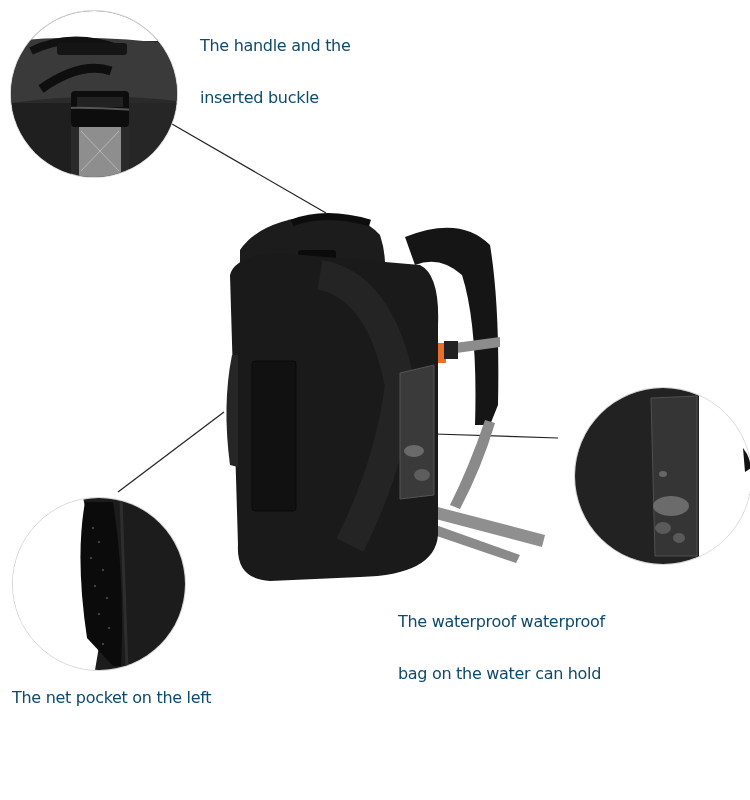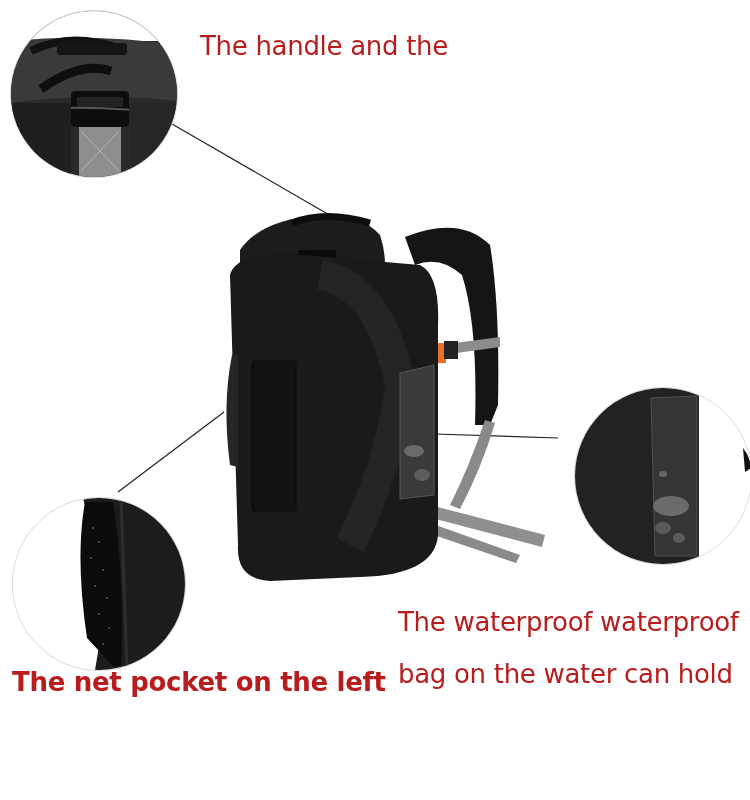--- a/index.html
+++ b/index.html
@@ -1,18 +1,18 @@
 <!DOCTYPE html>
 <html><head>
 <meta charset="utf-8">
 <style>
   html, body { margin:0; padding:0; background:#ffffff; }
   body { width:750px; height:800px; position:relative; overflow:hidden; font-family:"DejaVu Sans", sans-serif; }
   .abs { position:absolute; }
-  .label { position:absolute; color:#b91c1c; font-size:26px; line-height:52px; font-family:"DejaVu Sans", sans-serif; letter-spacing:-0.3px; }
+  .label { position:absolute; color:#0c4a6e; font-size:16px; line-height:52px; font-family:"DejaVu Sans", sans-serif; letter-spacing:-0.3px; }
   .circle { position:absolute; border-radius:50%; overflow:hidden; border:1px solid #d6d6d6; background:#fff; }
   svg { display:block; }
 </style>
 </head>
 <body>
 
 <svg class="abs" style="left:0;top:0;" width="750" height="800">
   <line x1="172" y1="124" x2="326" y2="213" stroke="#222" stroke-width="1.2"></line>
   <line x1="118" y1="492" x2="224" y2="412" stroke="#222" stroke-width="1.2"></line>
   <line x1="434" y1="434" x2="558" y2="438" stroke="#222" stroke-width="1.2"></line>
@@ -32,20 +32,21 @@
     <line x1="70" y1="120" x2="108" y2="160" stroke="#b5b5b5" stroke-width="1"></line>
     <line x1="108" y1="120" x2="70" y2="160" stroke="#b5b5b5" stroke-width="1"></line>
     <path d="M0 100 Q83 92 166 104" stroke="#555" stroke-width="2" fill="none"></path>
     <rect x="0" y="92" width="60" height="80" fill="#1f1f1f"></rect>
     <rect x="118" y="92" width="48" height="80" fill="#262626"></rect>
   </svg>
 </div>
 
 <div class="label" style="left:200px;top:20px;">
   <div>The handle and the</div>
+  <div>inserted buckle</div>
 </div>
 
 <svg class="abs" style="left:200px;top:205px;" width="360" height="380" viewBox="0 0 360 380">
 
   <path d="M205 32 Q260 10 290 40 Q300 100 298 200 L290 220 L275 220 Q278 120 262 70 Q240 50 215 60 Z" fill="#151515"></path>
 
   <path d="M240 140 L300 132 L300 142 L242 150 Z" fill="#8c8c8c"></path>
   <path d="M285 215 Q270 260 250 300 L260 304 Q282 262 295 218 Z" fill="#8a8a8a"></path>
   <path d="M230 300 L345 330 L342 342 L228 312 Z" fill="#8f8f8f"></path>
   <path d="M230 318 L320 350 L316 358 L228 328 Z" fill="#8a8a8a"></path>
@@ -83,21 +84,21 @@
         <circle cx="82" cy="88" r="1"></circle>
         <circle cx="94" cy="100" r="1"></circle>
       <circle cx="86" cy="116" r="1"></circle>
         <circle cx="96" cy="130" r="1"></circle>
         <circle cx="90" cy="146" r="1"></circle>
     </g>
     <path d="M108 0 L114 172" stroke="#2e2e2e" stroke-width="3"></path>
   </svg>
 </div>
 
-<div class="label" style="left:12px;top:656px;font-weight:bold;">
+<div class="label" style="left:12px;top:672px;">
   <div>The net pocket on the left</div>
 </div>
 
 <div class="circle" style="left:574px;top:387px;width:176px;height:176px;">
   <svg width="176" height="176" viewBox="0 0 176 176">
     <rect x="0" y="0" width="176" height="176" fill="#fff"></rect>
     <path d="M0 0 L124 0 L124 176 L0 176 Z" fill="#222"></path>
     <path d="M76 10 L122 8 L122 168 L80 168 Z" fill="#353535" stroke="#505050"></path>
     <ellipse cx="96" cy="118" rx="18" ry="10" fill="#6b6b6b"></ellipse>
     <ellipse cx="88" cy="140" rx="8" ry="6" fill="#5a5a5a"></ellipse>

